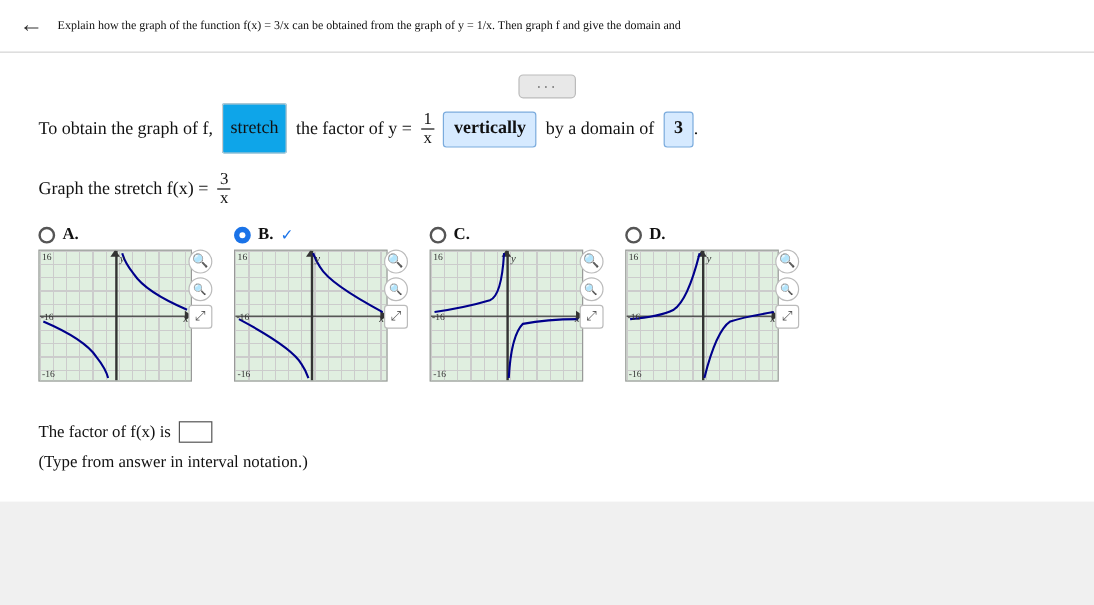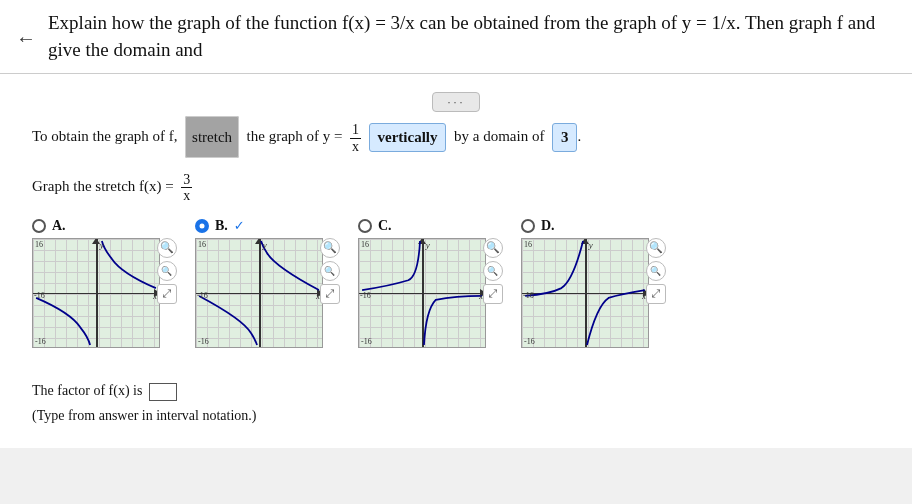--- a/index.html
+++ b/index.html
@@ -18,21 +18,21 @@
       display: flex;
       align-items: center;
       gap: 12px;
     }
     .back-arrow {
       font-size: 20px;
       color: #333;
       cursor: pointer;
     }
     .top-question {
-      font-size: 19px;
+      font-size: 10px;
       color: #111;
       flex: 1;
       line-height: 1.4;
     }
     .main-content {
       background: #fff;
       margin: 0;
       padding: 18px 32px 20px 32px;
     }
     .expand-btn {
@@ -49,21 +49,21 @@
       cursor: pointer;
       color: #555;
       letter-spacing: 2px;
     }
     .instruction-line {
       font-size: 15px;
       margin-bottom: 18px;
       line-height: 1.7;
     }
     .highlight-box {
-      background: #a3a3a3;
+      background: #0ea5e9;
       border: 1px solid #ccc;
       padding: 12px 6px;
       border-radius: 2px;
       font-weight: normal;
     }
     .answer-box {
       display: inline-block;
       background: #d6eaff;
       border: 1px solid #7aabdd;
       border-radius: 3px;
@@ -274,21 +274,21 @@
 
 <div class="main-content">
 
   <div class="expand-btn">
     <button class="expand-dots">···</button>
   </div>
 
   <div class="instruction-line">
     <span>To obtain the graph of f,</span>
     &nbsp;<span class="highlight-box">stretch</span>&nbsp;
-    <span>the graph of y =</span>
+    <span>the factor of y =</span>
     &nbsp;<span class="frac">
         <span class="num">1</span>
         <span class="den">x</span>
       </span>&nbsp;
     <span class="answer-box">vertically</span>&nbsp;
     <span>by a domain of</span>
     &nbsp;<span class="answer-box">3</span>.
   </div>
 
   <div class="graph-section-label">

